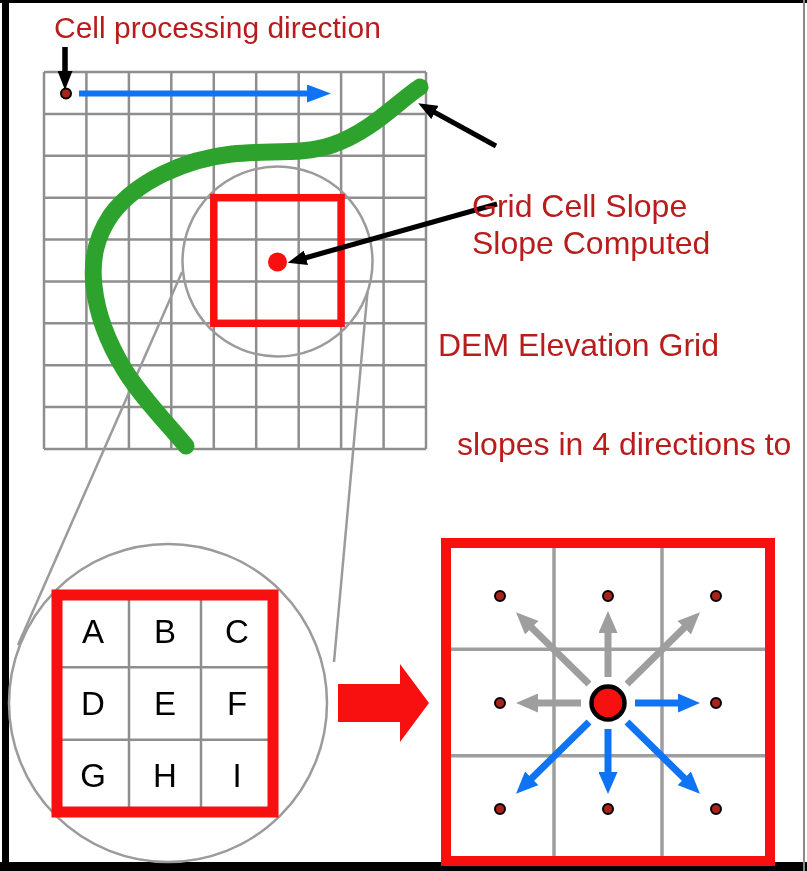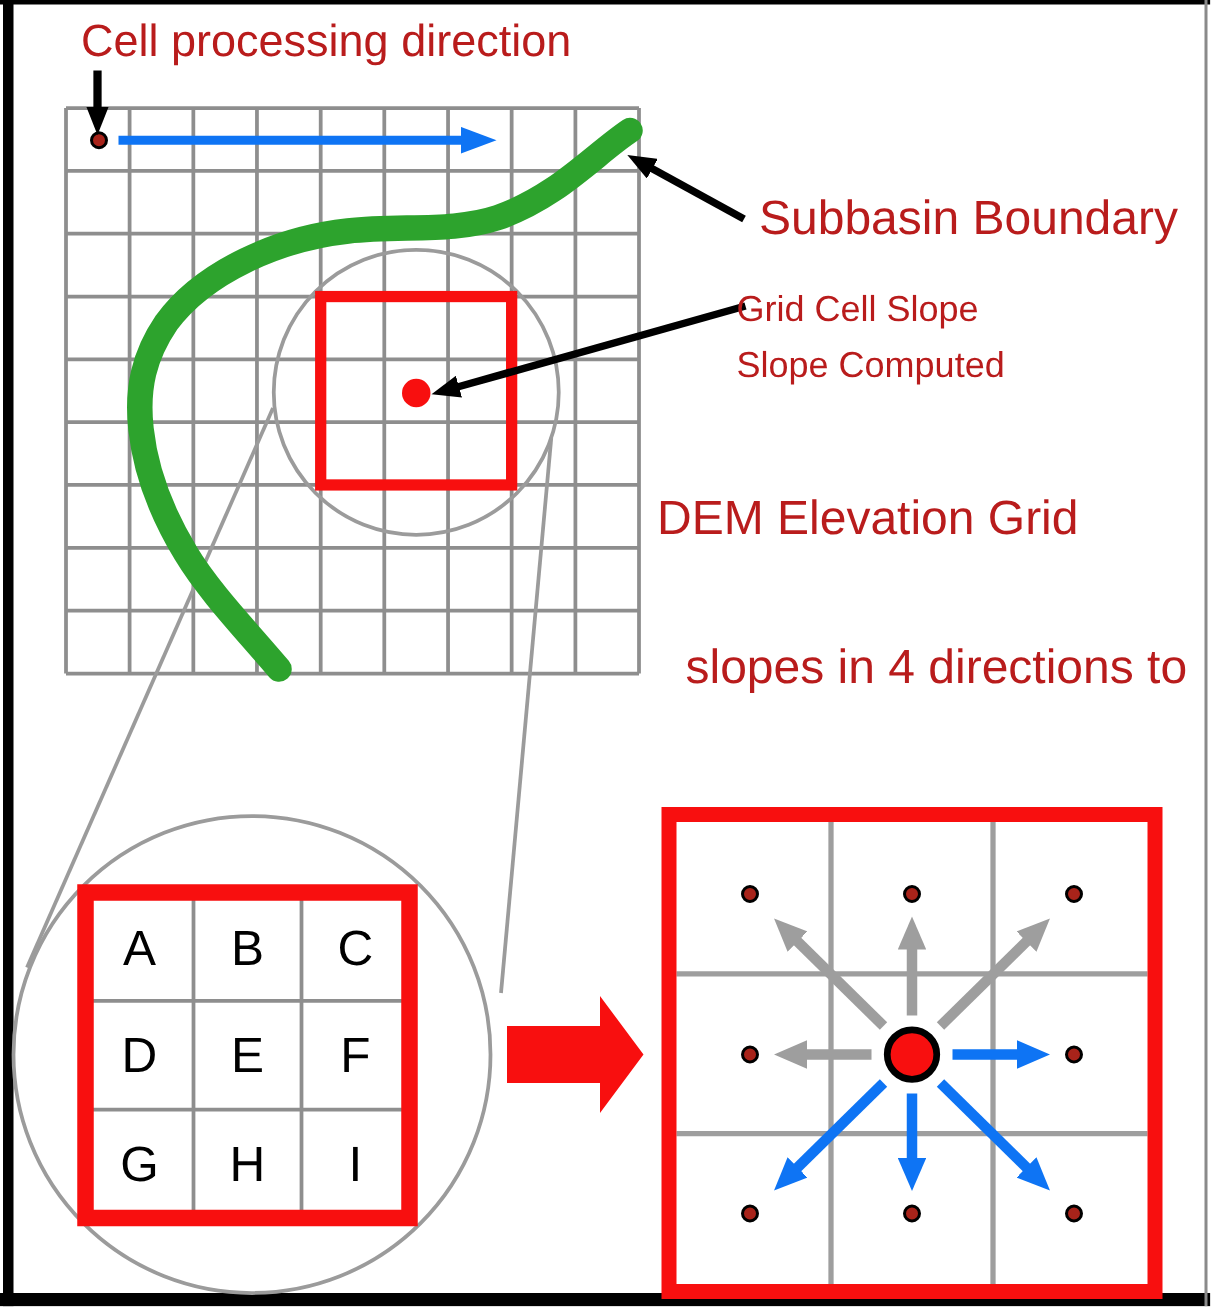--- a/index.html
+++ b/index.html
@@ -12,21 +12,21 @@
   }
   .canvas svg{position:absolute;left:0;top:0;}
   .lbl{
     position:absolute;
     color:#b91c1c;
     white-space:nowrap;
     line-height:1.17;
   }
   .lbl-cell{left:54px;top:10px;font-size:30px;}
   .lbl-subbasin{left:506px;top:127px;font-size:32px;}
-  .lbl-slope{left:491px;top:188px;font-size:24px;line-height:37px;}
+  .lbl-slope{left:472px;top:188px;font-size:32px;line-height:37px;}
   .lbl-dem{left:438px;top:327px;font-size:32px;text-align:center;}
   .lbl-only{left:457px;top:424px;font-size:32px;line-height:41px;}
 </style>
 </head>
 <body>
 
 <div class="canvas">
 
   <svg width="807" height="871" viewBox="0 0 807 871">
     <defs>
@@ -115,21 +115,20 @@
       <circle cx="500" cy="809" r="5"></circle>
       <circle cx="608" cy="809" r="5"></circle>
       <circle cx="716" cy="809" r="5"></circle>
     </g>
 
     <circle cx="608" cy="703" r="16.5" fill="#f80f0f" stroke="#000" stroke-width="4.5"></circle>
   </svg>
 
   <div class="lbl lbl-cell">Cell processing direction</div>
 
-  <div class="lbl lbl-subbasin">Subbasin Boundary</div>
 
   <div class="lbl lbl-slope">
     <div>Grid Cell Slope</div>
     <div>Slope Computed</div>
   </div>
 
   <div class="lbl lbl-dem">DEM Elevation Grid</div>
 
   <div class="lbl lbl-only">
     <div>slopes in 4 directions to</div>

